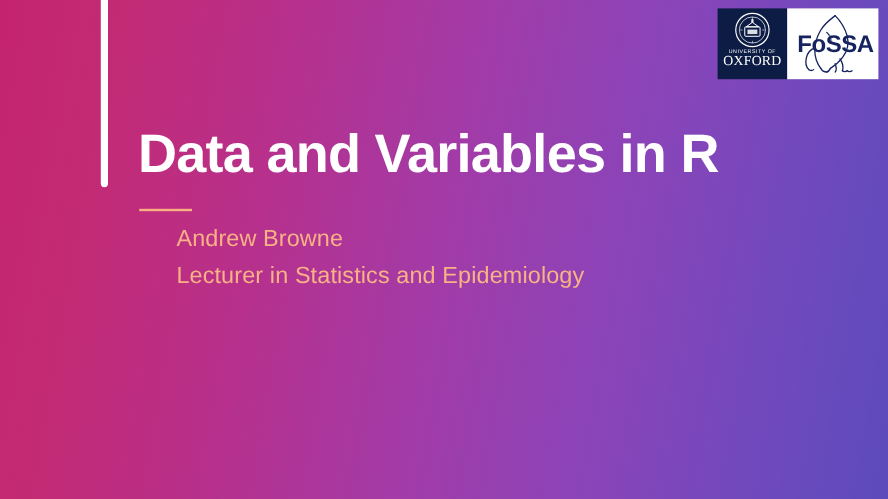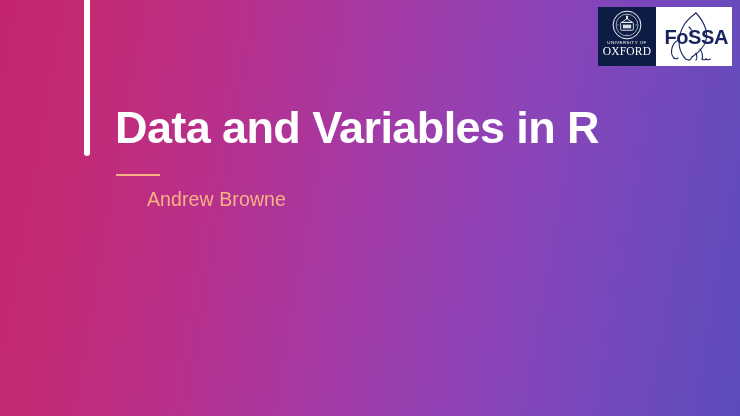--- a/index.html
+++ b/index.html
@@ -151,20 +151,21 @@
 <div id="slide">
 
   <div id="accent-bar"></div>
 
   <h1 id="title">Data and Variables in R</h1>
 
   <div id="divider"></div>
 
   <div id="subtitle-block">
     <div class="subtitle-line">Andrew Browne</div>
+    <div class="subtitle-line">Lecturer in Statistics and Epidemiology</div>
   </div>
 
   <div id="logo-strip">
 
     <div id="oxford-logo">
       <svg id="oxford-crest" viewBox="0 0 40 40">
         <circle cx="20" cy="20" r="18.5" fill="none" stroke="#ffffff" stroke-width="1.3"></circle>
         <circle cx="20" cy="20" r="14.5" fill="none" stroke="#ffffff" stroke-width="0.8"></circle>
         <g fill="#ffffff">
           <rect x="11.5" y="16.5" width="17" height="10.5" rx="1.2" fill="none" stroke="#ffffff" stroke-width="1.1"></rect>

